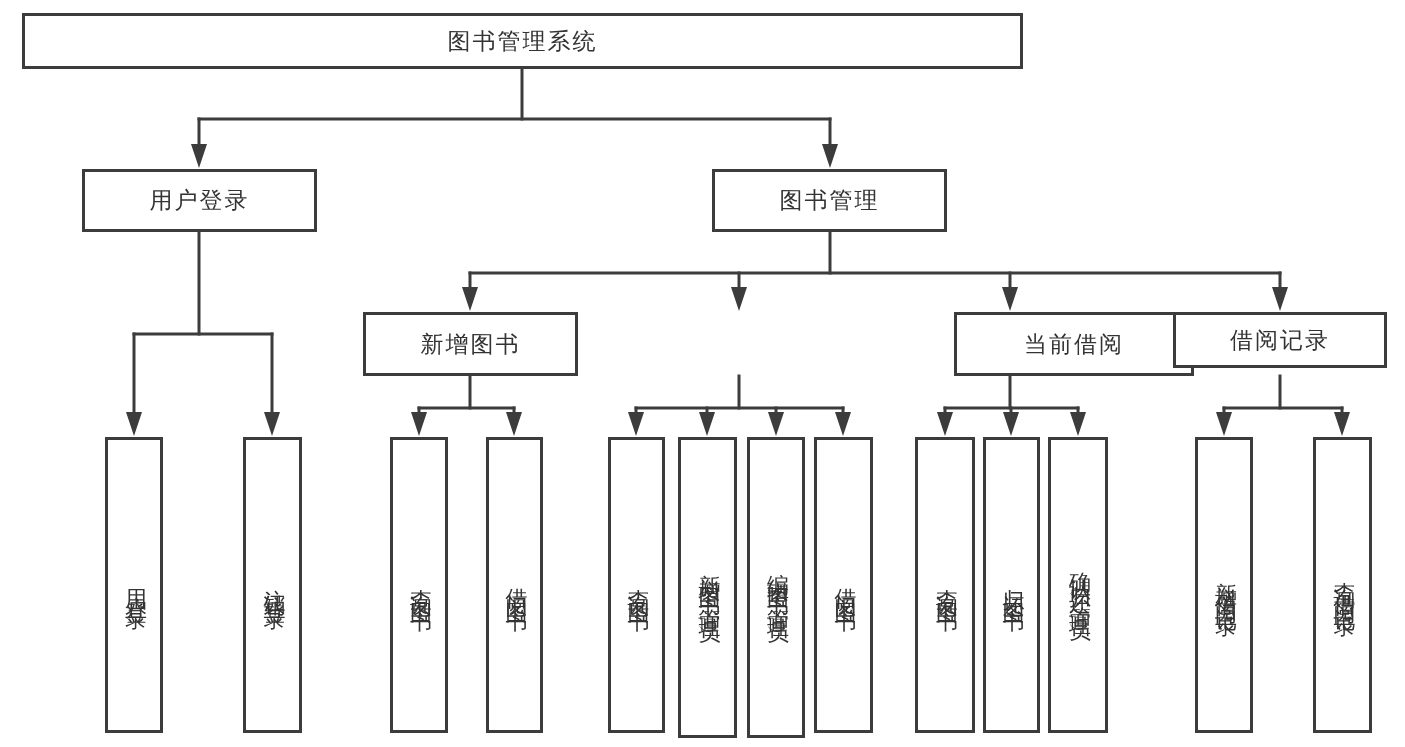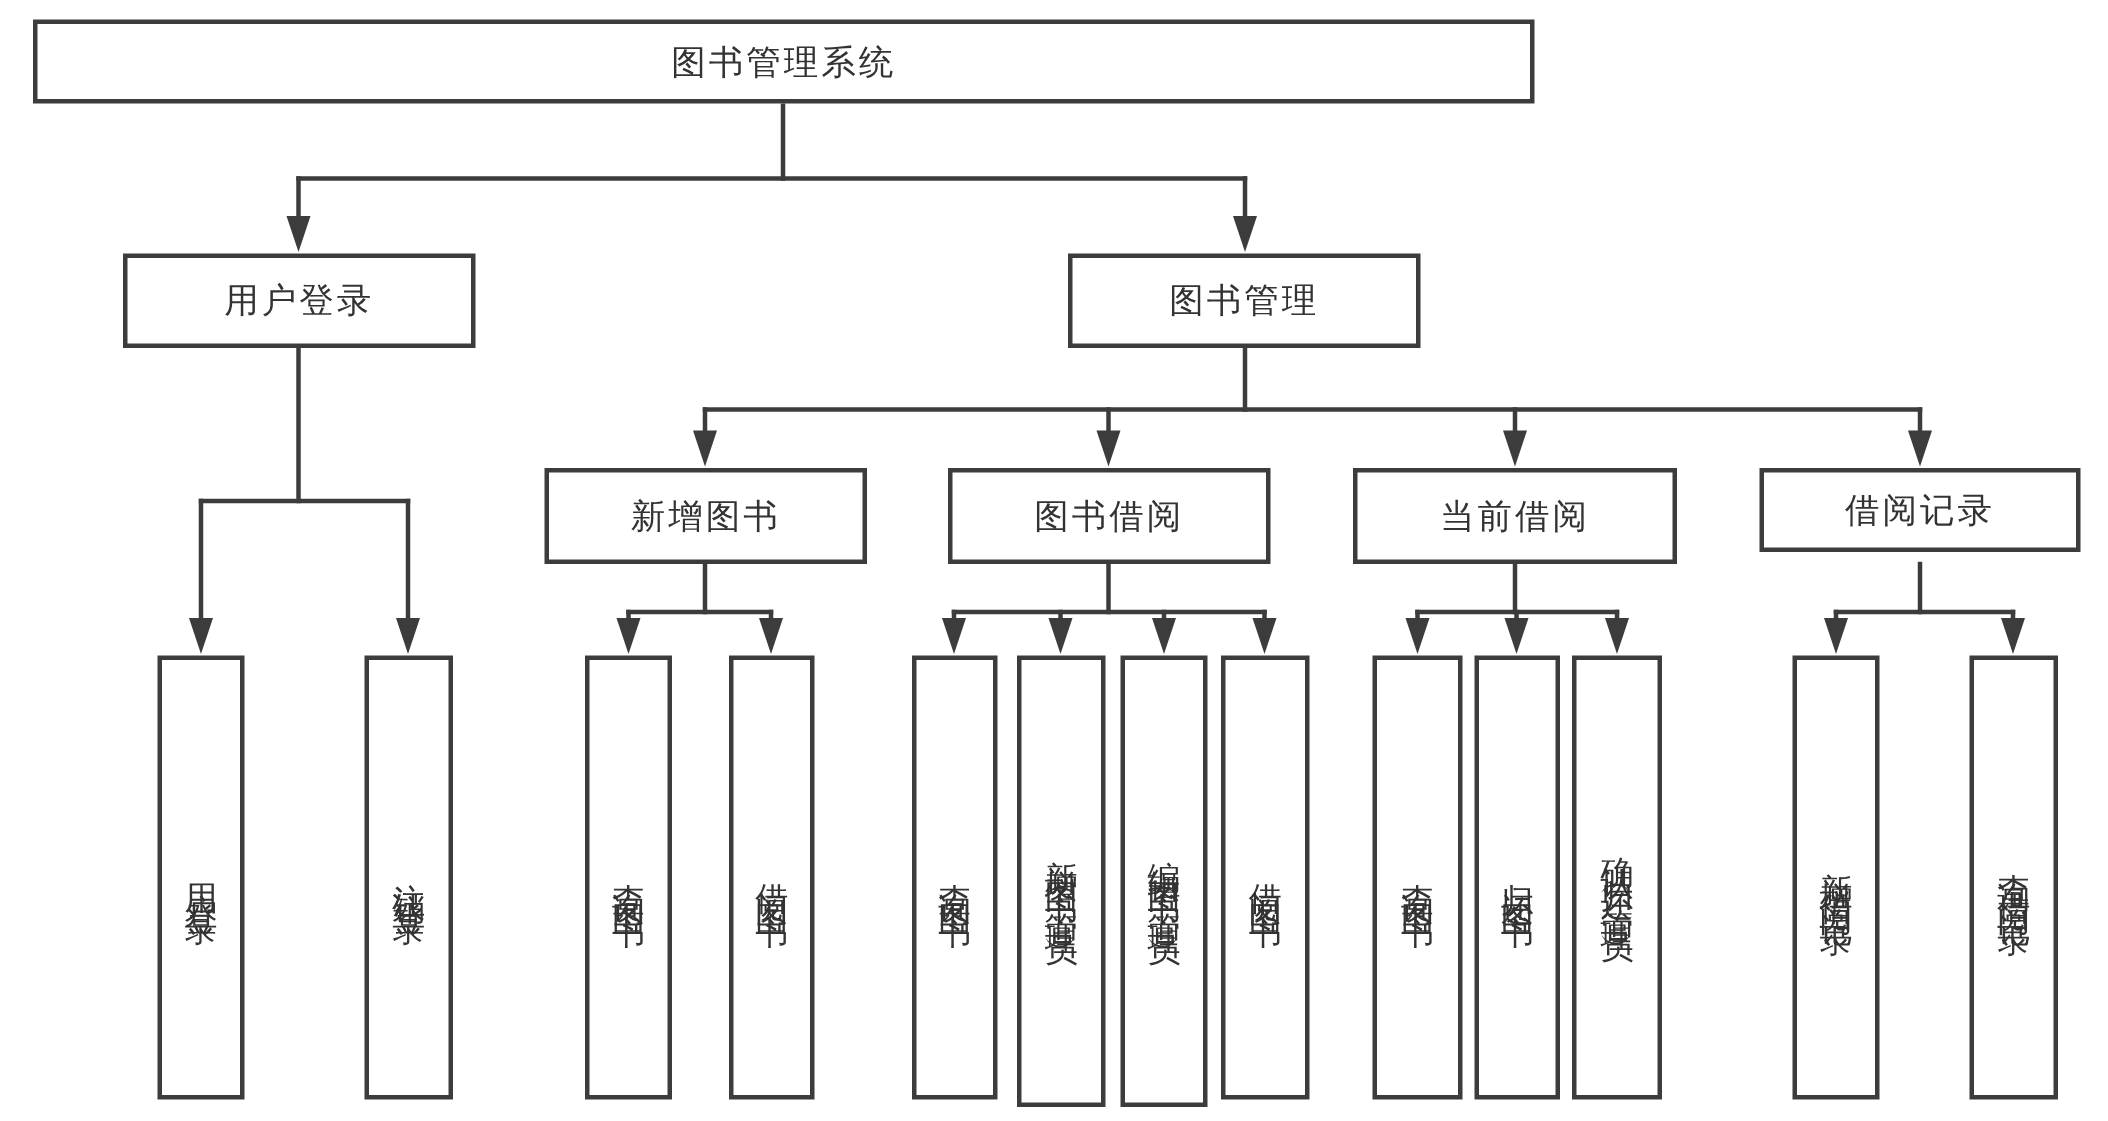--- a/index.html
+++ b/index.html
@@ -8,21 +8,21 @@
     --wm: #b9b9b9;
     --bg: #ffffff;
   }
   * { box-sizing: border-box; }
   html, body { margin: 0; padding: 0; background: #fff; }
   .canvas {
     position: relative;
     width: 1405px;
     height: 747px;
     background: var(--bg);
-    font-family: Liberation Sans, sans-serif;
+    font-family: Liberation Mono, monospace;
     overflow: hidden;
   }
   svg.connectors {
     position: absolute;
     left: 0; top: 0;
     width: 1405px; height: 747px;
     z-index: 1;
   }
   svg.connectors line { stroke: var(--line); stroke-width: 3; stroke-linecap: square; }
   svg.connectors polygon { fill: var(--line); }
@@ -157,24 +157,21 @@
   <div class="node" style="left:82px;top:169px;width:235px;height:63px">
     <span>用户登录</span>
   </div>
   <div class="node" style="left:712px;top:169px;width:235px;height:63px">
     <span>图书管理</span>
   </div>
 
   <div class="node" style="left:363px;top:312px;width:215px;height:64px">
     <span>新增图书</span>
   </div>
-  <div class="node" style="left:632px;top:312px;width:215px;height:64px">
-    <span>图书借阅</span>
-  </div>
-  <div class="node" style="left:902px;top:312px;width:216px;height:64px">
+  <div class="node" style="left:954px;top:312px;width:240px;height:64px">
     <span>当前借阅</span>
   </div>
   <div class="node" style="left:1173px;top:312px;width:214px;height:56px">
     <span>借阅记录</span>
   </div>
 
   <div class="leaf" style="left:105px;top:437px;width:58px;height:296px">
     <span>用户登录</span>
   </div>
   <div class="leaf" style="left:243px;top:437px;width:59px;height:296px">

